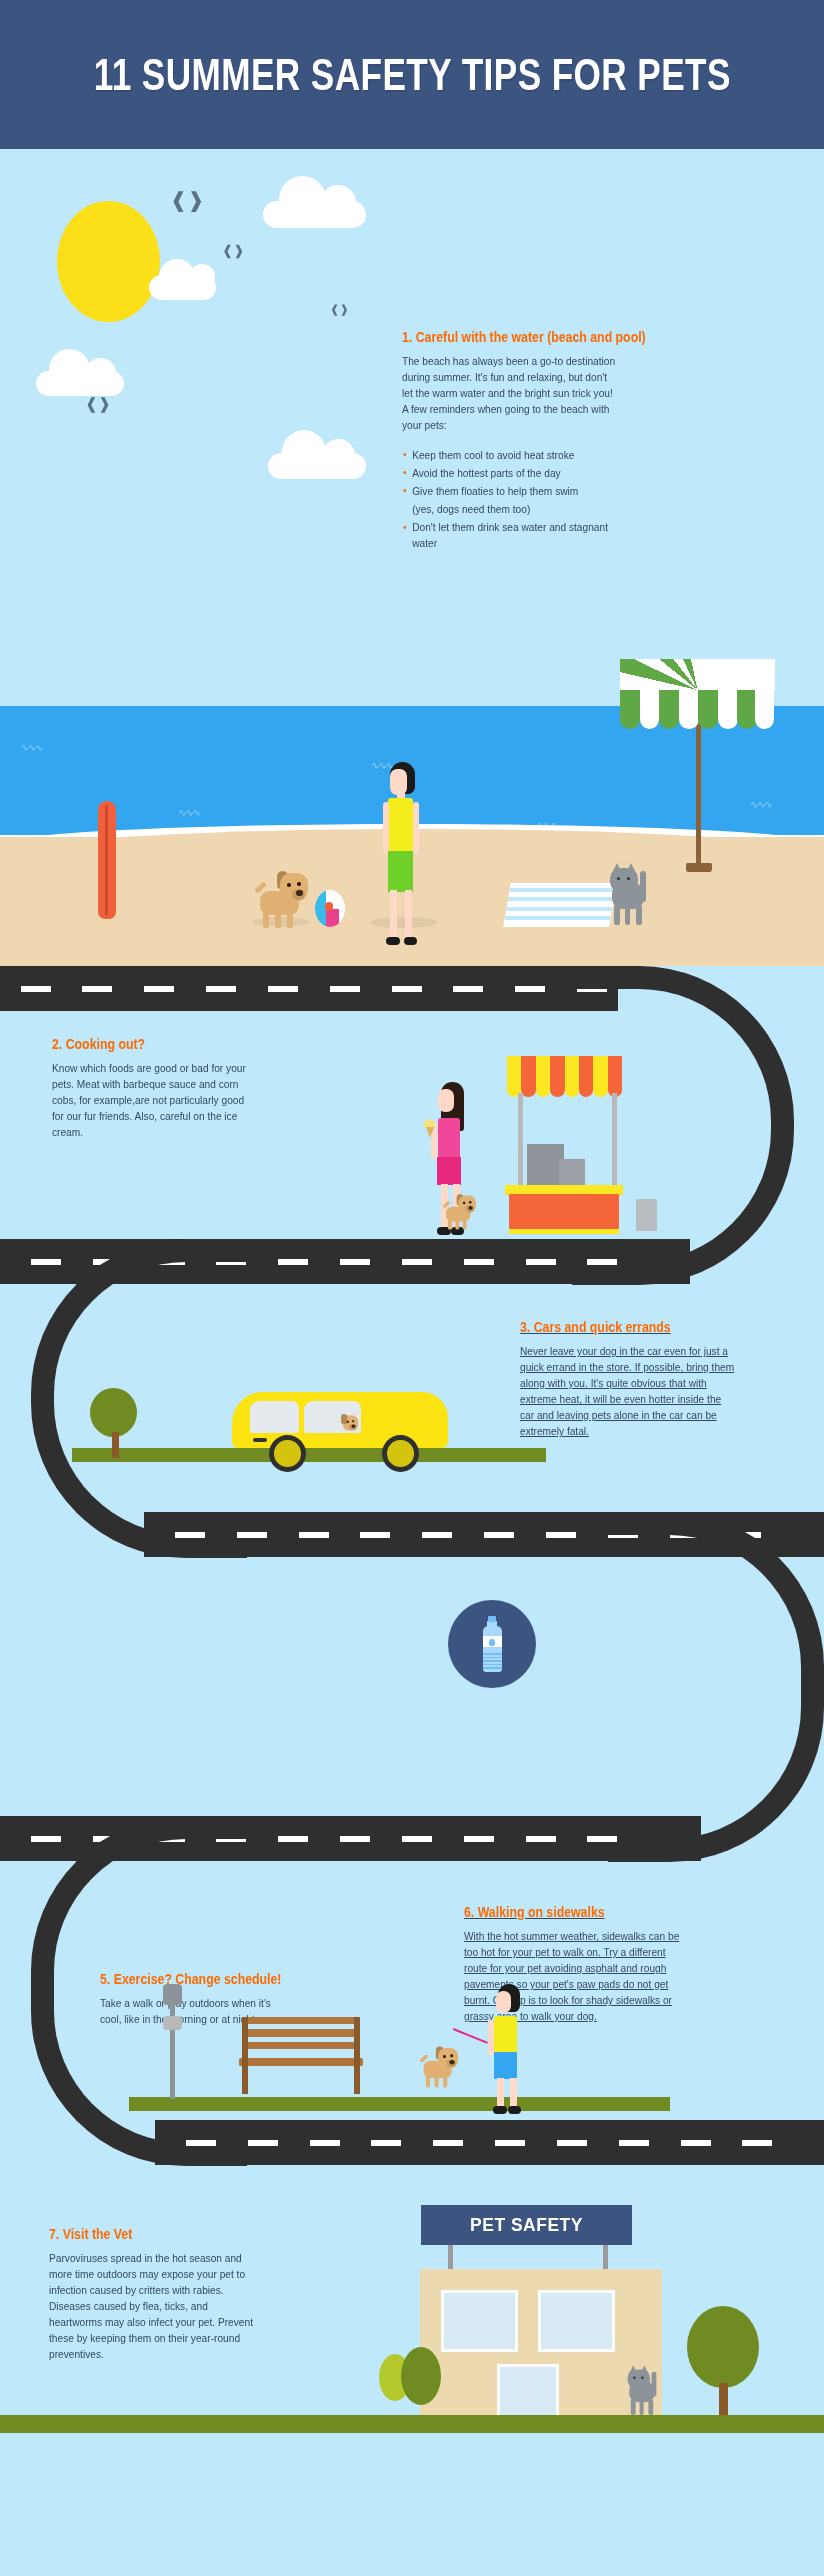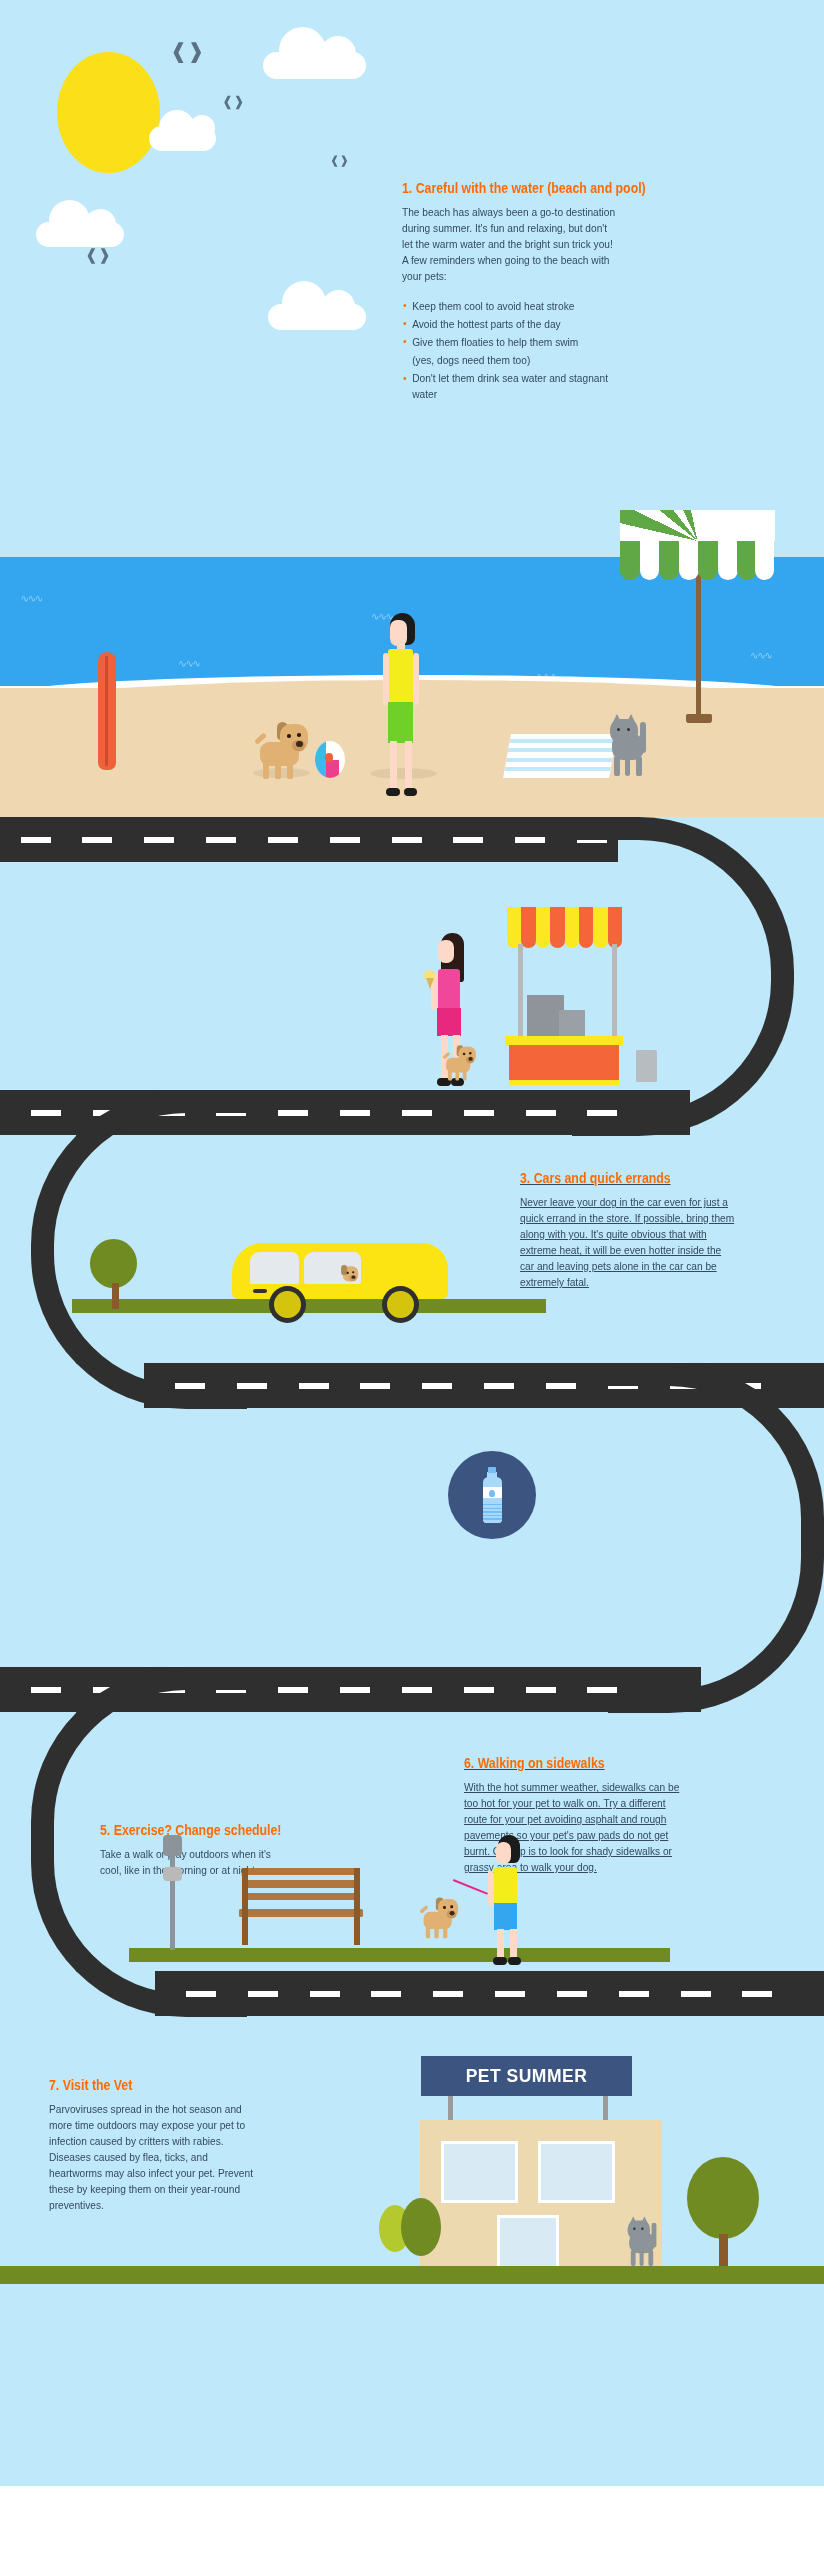--- a/index.html
+++ b/index.html
@@ -198,20 +198,23 @@
   .sign-leg { position:absolute; width:5.2px; background:#9a9a9a; }
   .tree { position:absolute; }
   .tree .crown { position:absolute; border-radius:50%; }
   .tree .trunk { position:absolute; background:#8a5a2b; }
 </style>
 </head>
 <body>
 
 <div class="page">
 
+  <div class="header">
+    <h1>11 SUMMER SAFETY TIPS FOR PETS</h1>
+  </div>
 
   <div class="sky">
     <div class="sun"></div>
     <div class="cloud c1"></div>
     <div class="cloud c2"></div>
     <div class="cloud c3"></div>
     <div class="cloud c4"></div>
     <div class="bird b1">❰❱</div>
     <div class="bird b2">❰❱</div>
     <div class="bird b3">❰❱</div>
@@ -389,20 +392,26 @@
       <div class="dash" style="left:155px; top:19.6px; width:30px; height:6.7px;"></div>
       <div class="dash" style="left:216px; top:19.6px; width:30px; height:6.7px;"></div>
       <div class="dash" style="left:278px; top:19.6px; width:30px; height:6.7px;"></div>
       <div class="dash" style="left:340px; top:19.6px; width:30px; height:6.7px;"></div>
       <div class="dash" style="left:402px; top:19.6px; width:30px; height:6.7px;"></div>
       <div class="dash" style="left:464px; top:19.6px; width:30px; height:6.7px;"></div>
       <div class="dash" style="left:526px;top:19.6px; width:30px; height:6.7px;"></div>
       <div class="dash" style="left:587px;top:19.6px; width:30px; height:6.7px;"></div>
     </div>
 
+    <div class="tip-block" style="left:52px; top:70px; width:222px;">
+      <div class="tip-title">2. Cooking out?</div>
+      <div class="tip-body">
+          <p>Know which foods are good or bad for your pets. Meat with barbeque sauce and corn cobs, for example,are not particularly good for our fur friends. Also, careful on the ice cream.</p>
+        </div>
+    </div>
 
     <div class="cart" style="left:466px; top:90px; width:216px; height:178px;">
       <div class="awning" style="left:41px; top:0;">
         <span style="background:#fbe822"></span>
           <span style="background:#f4663a"></span>
         <span style="background:#fbe822"></span>
           <span style="background:#f4663a"></span>
         <span style="background:#fbe822"></span>
           <span style="background:#f4663a"></span>
         <span style="background:#fbe822"></span>
@@ -543,21 +552,21 @@
     </div>
 
     <div class="tip-block" style="left:49px; top:1260px; width:227px;">
       <div class="tip-title">7. Visit the Vet</div>
       <div class="tip-body">
           <p>Parvoviruses spread in the hot season and more time outdoors may expose your pet to infection caused by critters with rabies. Diseases caused by flea, ticks, and heartworms may also infect your pet. Prevent these by keeping them on their year-round preventives.</p>
         </div>
     </div>
 
     <div class="sign" style="left:421px; top:1239px; width:211px; height:40px;">
-      <span>PET SUMMER</span>
+      <span>PET SAFETY</span>
     </div>
     <div class="sign-leg" style="left:448px; top:1279px; height:25px;"></div>
     <div class="sign-leg" style="left:603px;top:1279px; height:25px;"></div>
 
     <div class="clinic" style="left:420px; top:1303px; width:268px; height:155px;">
       <div class="clinic-wall" style="left:0; top:0; width:242px; height:149px;"></div>
       <div class="clinic-win" style="left:20.6px;  top:20.6px;  width:77px; height:62px;"></div>
       <div class="clinic-win" style="left:118px; top:20.6px;  width:77px; height:62px;"></div>
       <div class="clinic-door" style="left:77px; top:95px; width:62px; height:54px;"></div>
     </div>

